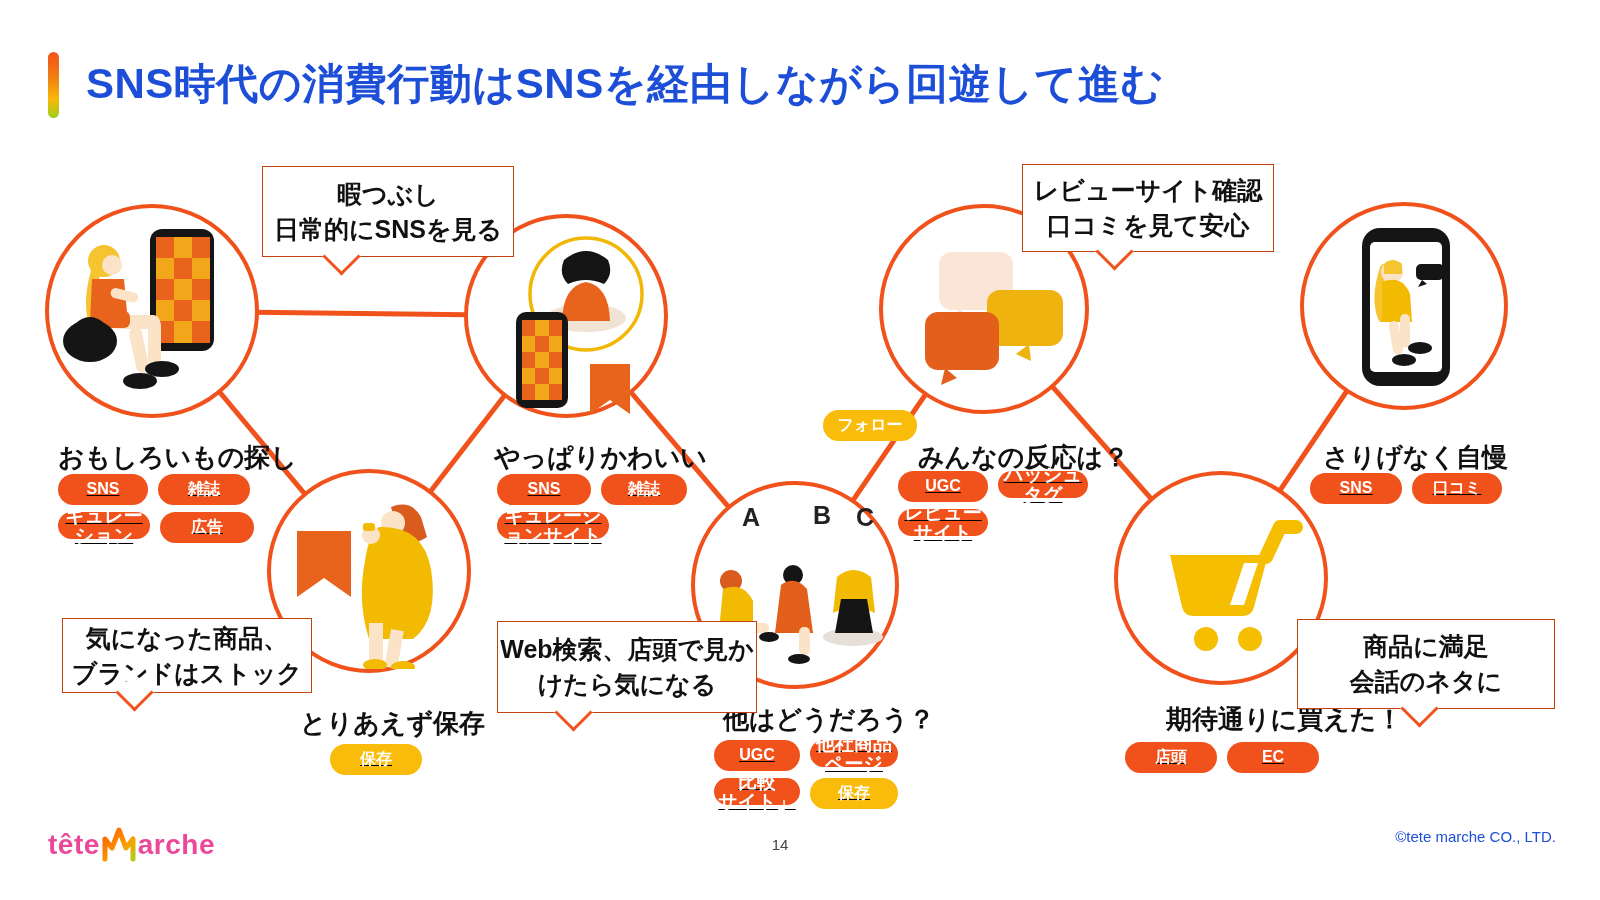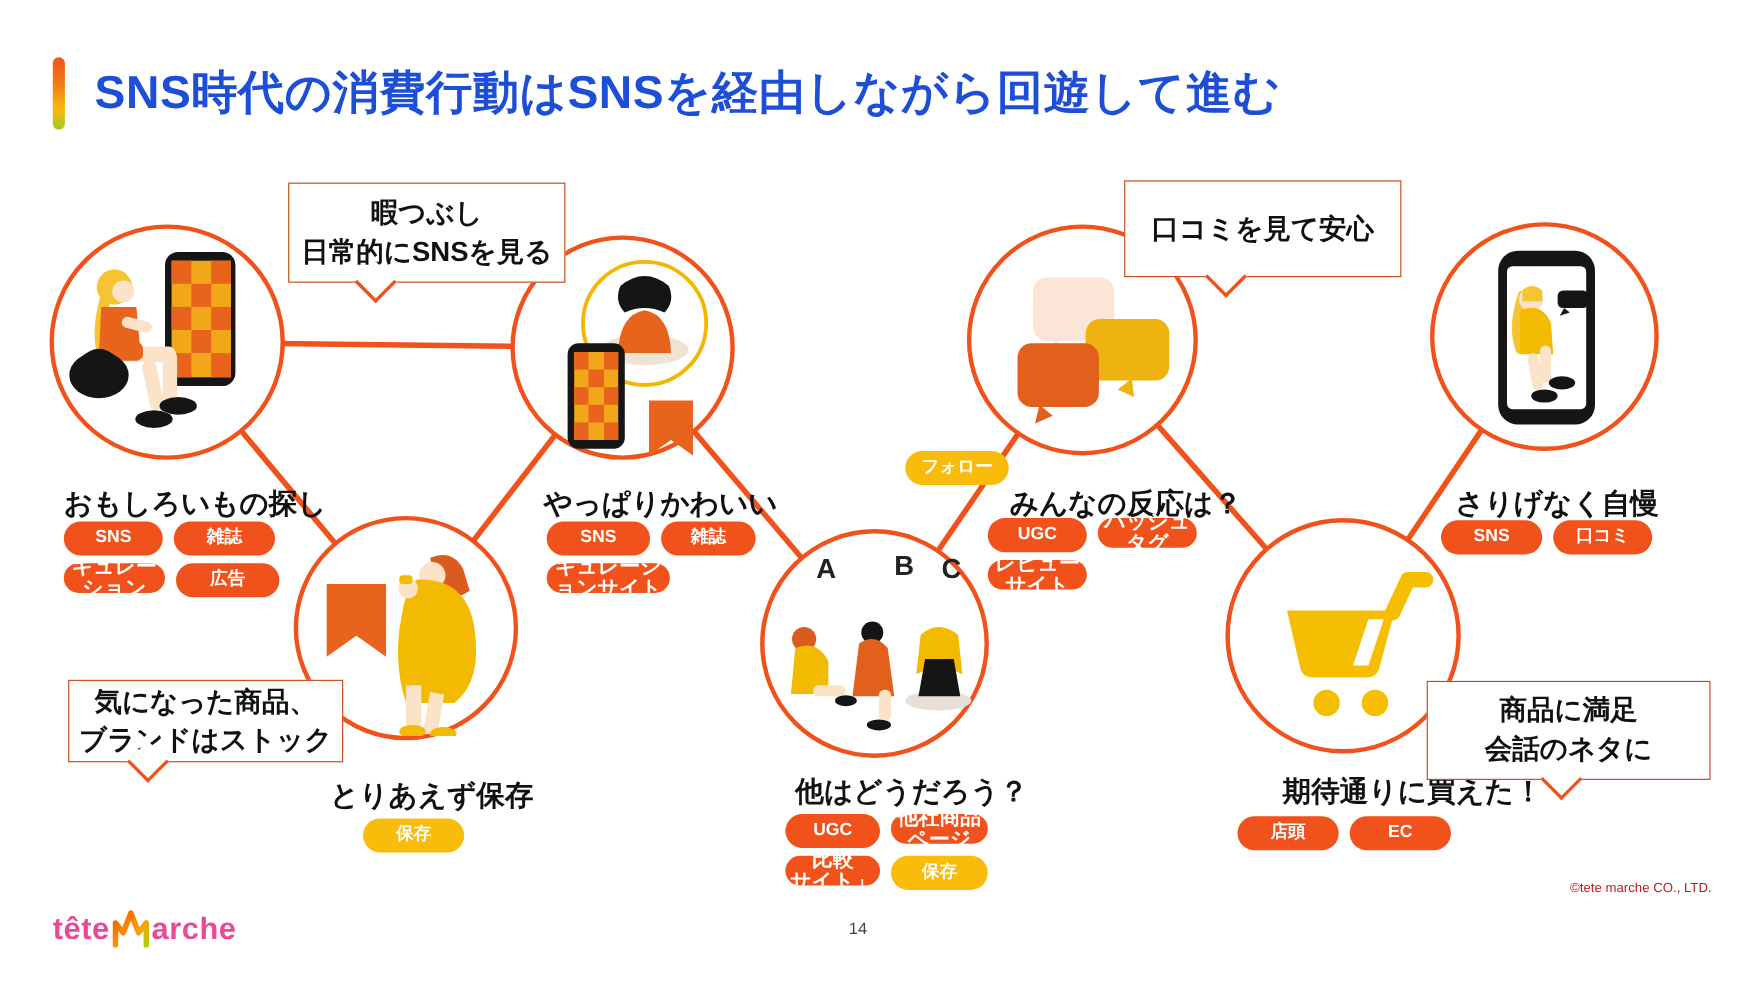--- a/index.html
+++ b/index.html
@@ -19,35 +19,35 @@
 
   .callout{position:absolute;background:#fff;border:1px solid #c2410c;z-index:4;
     display:flex;flex-direction:column;align-items:center;justify-content:center;
     font-weight:700;color:#111;text-align:center;font-size:25px;line-height:1.4;box-sizing:border-box;}
   .callout .ptr{position:absolute;bottom:-14px;width:24px;height:24px;background:#fff;
     border-right:3px solid #F1511B;border-bottom:3px solid #F1511B;transform:rotate(45deg);}
 
   .node-label{position:absolute;font-size:26px;font-weight:700;color:#111;z-index:3;white-space:nowrap;}
 
   .tags{position:absolute;display:flex;flex-direction:column;gap:7px;z-index:3;}
-  .tag-row{display:flex;gap:10px;}
+  .tag-row{display:flex;gap:10px;text-decoration:underline;}
   .pill{display:flex;align-items:center;justify-content:center;border-radius:999px;color:#fff;
     font-weight:700;font-size:16px;height:31px;white-space:pre-line;text-align:center;line-height:1.05;}
   .pill.orange{background:#F1511B;}
   .pill.yellow{background:#F9BC0B;}
   .pill.two{height:27px;font-size:19px;}
   .floating-pill{position:absolute;z-index:3;}
 
   .abc{position:absolute;z-index:3;font-size:25px;font-weight:600;color:#222;}
 
   .footer-logo{position:absolute;left:48px;top:824px;display:flex;align-items:flex-end;z-index:3;}
   .logo-text{font-size:28px;font-weight:700;color:#ec4899;letter-spacing:0.5px;}
   .logo-crown{margin:0 1px -1px 1px;}
   .page-number{position:absolute;left:740px;top:836px;width:80px;text-align:center;font-size:15px;color:#444;z-index:3;}
-  .copyright{position:absolute;right:44px;top:800px;font-size:12px;color:#b91c1c;z-index:3;}
+  .copyright{position:absolute;right:44px;top:828px;font-size:15px;color:#1d4ed8;z-index:3;}
 </style>
 </head>
 <body>
 
 <div class="slide">
 
   <div class="accent-bar"></div>
   <h1 class="page-title" style="margin:0;">SNS時代の消費行動はSNSを経由しながら回遊して進む</h1>
 
   <svg class="connectors" width="1600" height="900" viewBox="0 0 1600 900">
@@ -187,30 +187,36 @@
     </svg>
   </div>
 
   <div class="callout" style="left:262px;top:166px;width:252px;height:91px;">
     <span>暇つぶし</span>
     <span>日常的にSNSを見る</span>
     <span class="ptr" style="left:65px;"></span>
   </div>
 
   <div class="callout" style="left:1022px;top:164px;width:252px;height:88px;">
+    <span>レビューサイト確認</span>
     <span>口コミを見て安心</span>
     <span class="ptr" style="left:78px;"></span>
   </div>
 
   <div class="callout" style="left:62px;top:618px;width:250px;height:75px;">
     <span>気になった商品、</span>
     <span>ブランドはストック</span>
     <span class="ptr" style="left:58px;"></span>
   </div>
 
+  <div class="callout" style="left:497px;top:621px;width:260px;height:92px;">
+    <span>Web検索、店頭で見か</span>
+    <span>けたら気になる</span>
+    <span class="ptr" style="left:62px;"></span>
+  </div>
 
   <div class="callout" style="left:1297px;top:619px;width:258px;height:90px;">
     <span>商品に満足</span>
     <span>会話のネタに</span>
     <span class="ptr" style="left:108px;"></span>
   </div>
 
   <div class="node-label" style="left:58px;top:440px;">おもしろいもの探し</div>
   <div class="tags" style="left:58px;top:474px;">
     <div class="tag-row">

